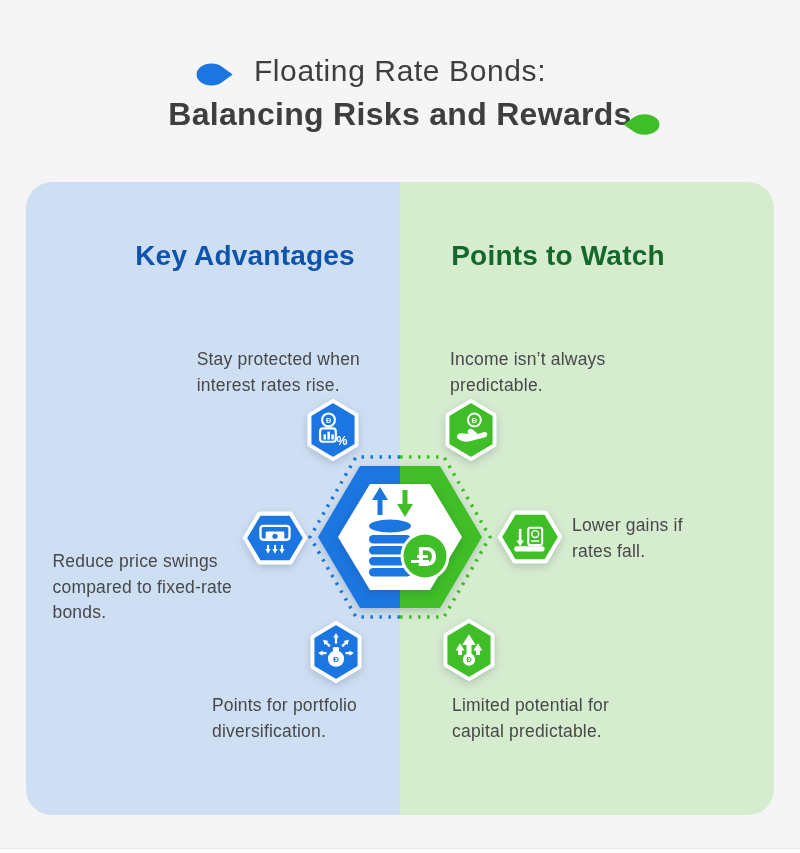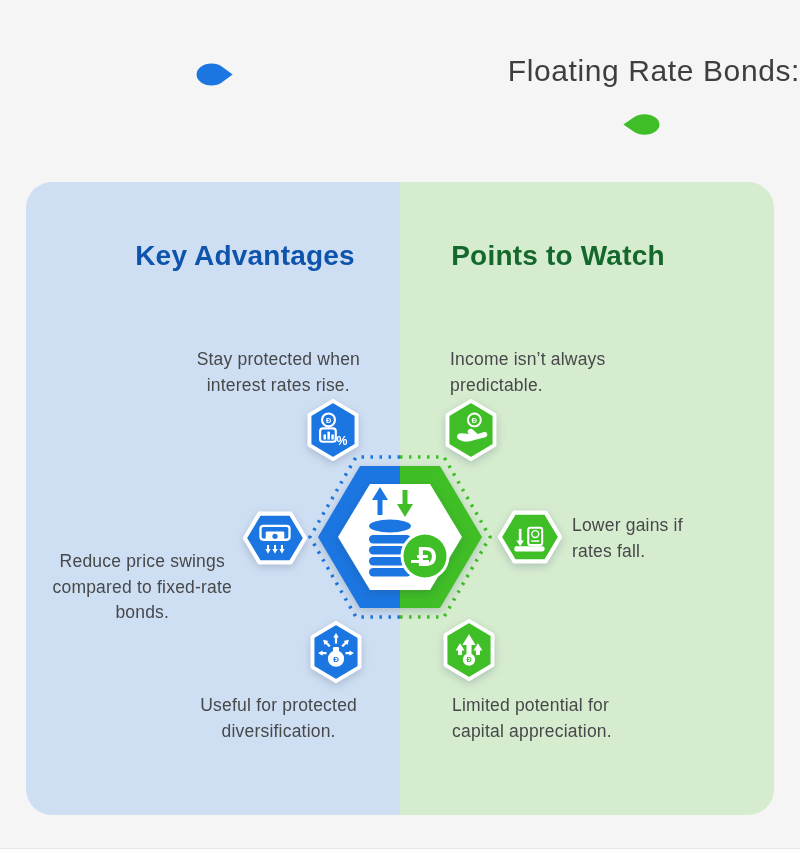--- a/index.html
+++ b/index.html
@@ -5,38 +5,38 @@
   :root{
     --page-bg:#f5f5f6; --panel-blue:#cfdff3; --panel-green:#d6eccf;
     --accent-blue:#1b76e1; --accent-green:#3fbe27;
     --heading-blue:#0e54ad; --heading-green:#15682c;
     --title-dark:#3d3e40; --text-dark:#47484a;
   }
   html,body{margin:0;padding:0;}
   body{font-family:"Liberation Sans",sans-serif;background:var(--page-bg);}
   #stage{position:relative;width:800px;height:853px;background:var(--page-bg);overflow:hidden;margin:0 auto;}
 
-  .title-line{position:absolute;left:0;width:100%;text-align:right;color:var(--title-dark);}
+  .title-line{position:absolute;left:0;width:100%;text-align:center;color:var(--title-dark);}
   .title-line.l1{top:54px;font-size:30px;font-weight:400;letter-spacing:.6px;}
   .title-line.l2{top:96px;font-size:32px;font-weight:700;letter-spacing:.3px;}
   .tear{position:absolute;width:23px;height:23px;}
   .tear.blue{left:200px;top:63px;background:var(--accent-blue);border-radius:50% 0 50% 50%;transform:scaleX(1.3) scaleY(.95) rotate(45deg);}
   .tear.green{left:633px;top:113px;background:var(--accent-green);border-radius:50% 50% 50% 0;transform:scaleX(1.3) scaleY(.9) rotate(45deg);}
 
   #card{position:absolute;left:26px;top:182px;width:748px;height:633px;border-radius:26px;overflow:hidden;}
   .half{position:absolute;top:0;height:100%;width:374px;}
   .half.left{left:0;background:var(--panel-blue);}
   .half.right{left:374px;background:var(--panel-green);}
 
   .panel-heading{position:absolute;top:58px;width:320px;text-align:center;font-size:28px;font-weight:700;letter-spacing:.2px;}
   .panel-heading.adv{left:59px;color:var(--heading-blue);}
   .panel-heading.watch{left:372px;color:var(--heading-green);}
 
   .item-text{position:absolute;font-size:17.5px;line-height:25.5px;letter-spacing:.2px;font-weight:500;color:var(--text-dark);white-space:pre-line;}
-  .ta-r{text-align:center;}
+  .ta-r{text-align:left;}
   .t-l1{right:414px;top:165px;}
   .t-l2{right:542px;top:327px;margin-top:40px;}
   .t-l3{right:417px;top:511px;}
   .t-r1{left:424px;top:165px;}
   .t-r2{left:546px;top:331px;}
   .t-r3{left:426px;top:511px;}
 
   .sat{position:absolute;filter:drop-shadow(0 3px 4px rgba(40,60,90,.22));}
   .sat.tl{left:279px;top:217px;}
   .sat.lm{left:216px;top:327px;}
@@ -49,42 +49,43 @@
 
   #footer-strip{position:absolute;left:0;top:848px;width:800px;height:5px;background:#fdfdfd;border-top:1px solid #e7e7e9;}
 </style>
 </head>
 <body>
 
 <div id="stage">
 
   <div class="tear blue"></div>
   <div class="title-line l1">Floating Rate Bonds:</div>
+  <div class="title-line l2">Balancing Risks and Rewards</div>
   <div class="tear green"></div>
 
   <div id="card">
     <div class="half left"></div>
     <div class="half right"></div>
 
     <div class="panel-heading watch">Points to Watch</div>
     <div class="panel-heading adv">Key Advantages</div>
 
     <div class="item-text ta-r t-l1">Stay protected when
 interest rates rise.</div>
     <div class="item-text ta-r t-l2">Reduce price swings
 compared to fixed-rate
 bonds.</div>
-    <div class="item-text ta-r t-l3">Useful for protected
+    <div class="item-text ta-r t-l3">Points for portfolio
 diversification.</div>
     <div class="item-text t-r2">Lower gains if
 rates fall.</div>
     <div class="item-text t-r1">Income isn’t always
 predictable.</div>
     <div class="item-text t-r3">Limited potential for
-capital appreciation.</div>
+capital predictable.</div>
 
     <svg id="center-graphic" width="220" height="204" viewBox="0 0 220 204">
       <defs>
         <clipPath id="clipL">
             <rect x="0" y="0" width="110" height="204"></rect>
           </clipPath>
         <clipPath id="clipR">
             <rect x="110" y="0" width="110" height="204"></rect>
           </clipPath>
         <filter id="softShadow" x="-25%" y="-25%" width="150%" height="150%">

